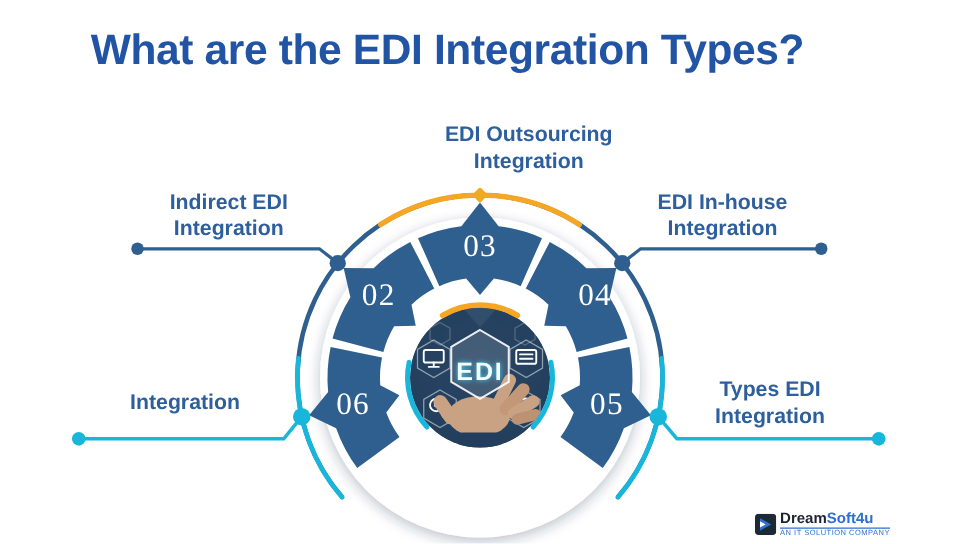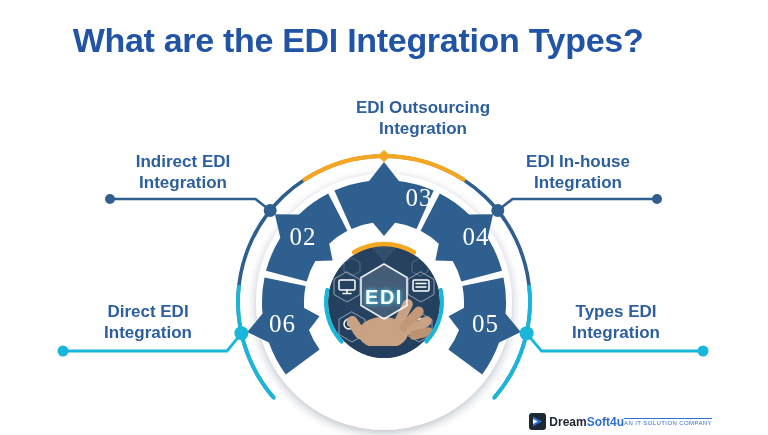--- a/index.html
+++ b/index.html
@@ -61,21 +61,21 @@
   .fill-orange{fill:var(--c-orange);}
   .fill-cyan{fill:var(--c-cyan);}
   .footer-logo{
     position:absolute;
     right:4px;
     bottom:5px;
     display:flex;
     align-items:center;
     gap:3px;
   }
-  .logo-textcol{display:flex;flex-direction:row;line-height:1;}
+  .logo-textcol{display:flex;flex-direction:column;line-height:1;}
   .logo-wordmark{font-size:12px;font-weight:bold;letter-spacing:0;}
   .logo-word-dark{color:#1b2430;}
   .logo-word-blue{color:#2e6fd0;}
   .logo-tagline{
     font-size:6px;
     color:#2e6fd0;
     letter-spacing:0.4px;
     text-transform:uppercase;
     margin-top:2px;
     border-top:1px solid #2e6fd0;
@@ -202,26 +202,25 @@
       </g>
     </g>
 
     <path class="stroke-orange" d="M354.1,252.3 A58,58 0 0 1 413.9,252.3" fill="none" stroke-width="4.5" stroke-linecap="round"></path>
     <path class="stroke-cyan" d="M327.3,289.9 A58,58 0 0 0 341.6,341.6" fill="none" stroke-width="4" stroke-linecap="round"></path>
     <path class="stroke-cyan" d="M440.7,289.9 A58,58 0 0 1 426.4,341.6" fill="none" stroke-width="4" stroke-linecap="round"></path>
   </svg>
 
   <div class="seg-num" style="left: 282.426px; top: 324.332px;">06</div>
   <div class="seg-num" style="left: 302.949px; top: 236.833px; text-align: center;">02</div>
-  <div class="seg-num" style="left: 384px; top: 198px; margin-left: 35px;">03</div>
+  <div class="seg-num" style="left: 384px; top: 198px;">03</div>
   <div class="seg-num" style="left: 476px; top: 236.833px; text-align: right;">04</div>
   <div class="seg-num" style="left: 485.574px; top: 324.332px;">05</div>
 
   <div class="type-label" style="left:148px; top:322px;">
-    <span>Direct EDI</span>
     <span>Integration</span>
   </div>
   <div class="type-label" style="left:183px; top:172px;">
     <span>Indirect EDI</span>
     <span>Integration</span>
   </div>
   <div class="type-label" style="left:384px; top:118px;margin-left:39px;">
     <span>EDI Outsourcing</span>
     <span>Integration</span>
   </div>

